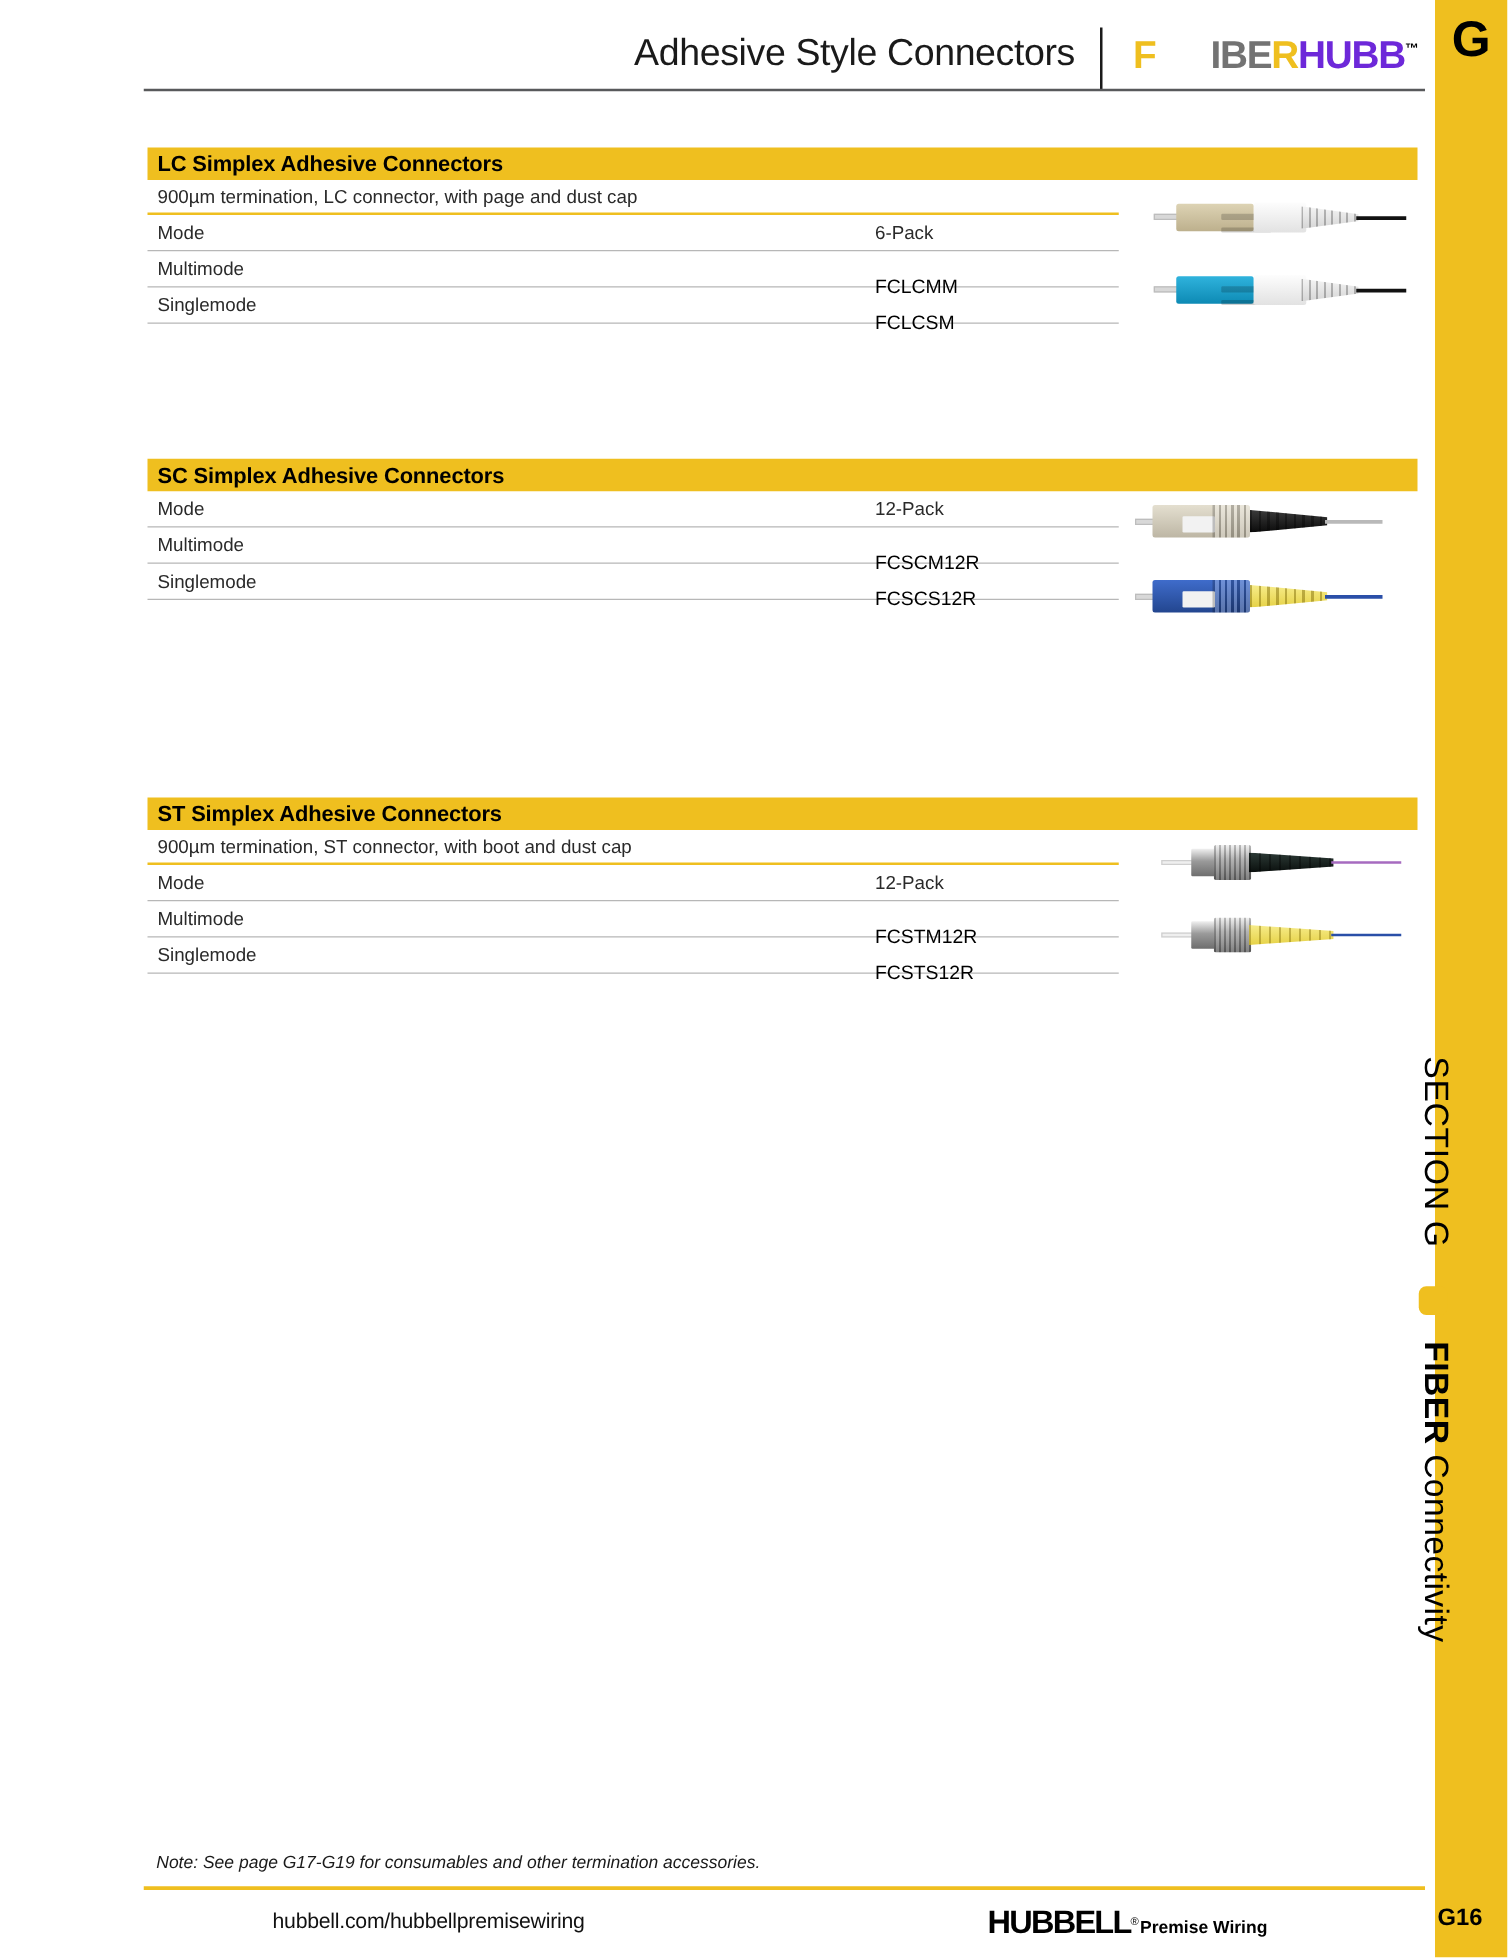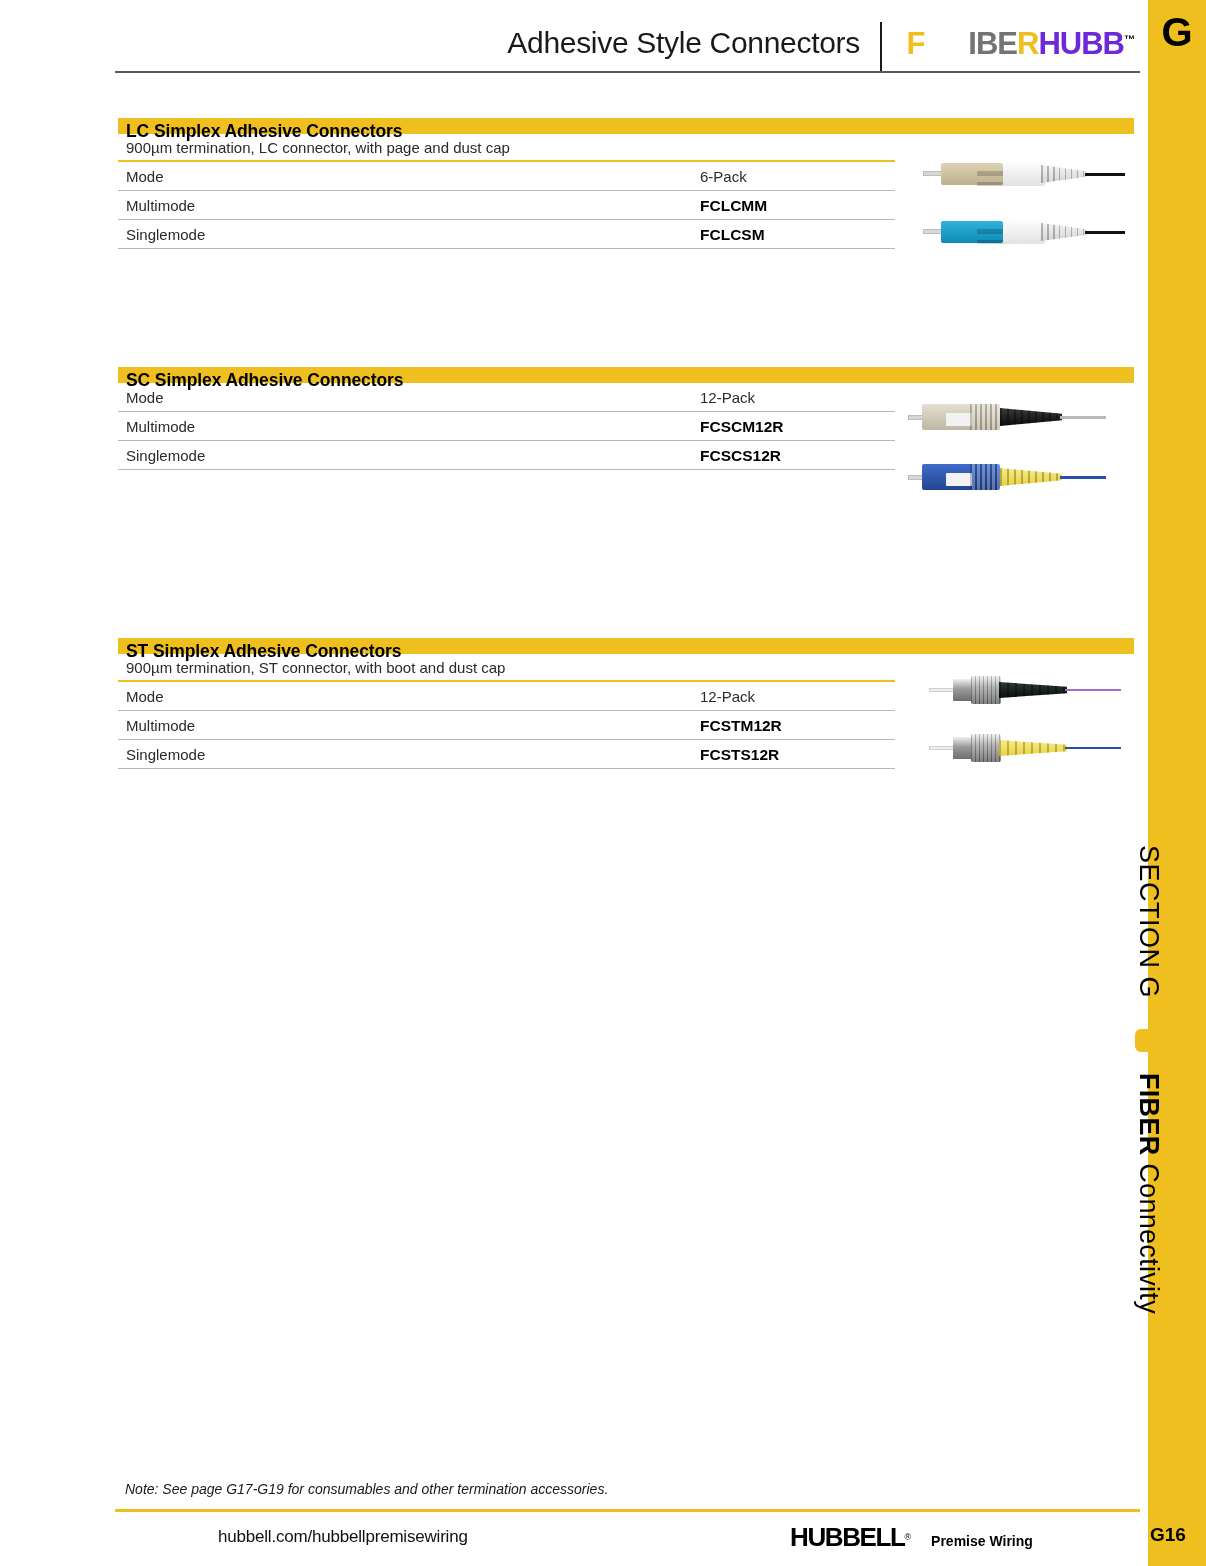--- a/index.html
+++ b/index.html
@@ -130,21 +130,21 @@
   }
 
   
   .block {
     position: absolute;
     left: 118px;
     width: 1016px;
   }
   .block-title {
     width: 1016px;
-    height: 16px;
+    height: 26px;
     background: #EFBF1F;
     color: #000;
     font-size: 17.5px;
     font-weight: bold;
     line-height: 27px;
     padding-left: 8px;
     letter-spacing: -0.1px;
   }
   .block-desc {
     width: 777px;
@@ -170,21 +170,21 @@
     position: absolute;
     left: 8px;
     top: 0;
   }
   .prow .c2 {
     position: absolute;
     left: 582px;
     top: 0;
   }
   .prow.head .c2 { font-weight: normal; }
-  .prow.data .c2 { font-weight: bold; color: #000; font-size: 15.5px; }
+  .prow.data .c2 { font-weight: normal; color: #000; font-size: 15.5px; margin-top: 14px; }
 
   
   .conn-area {
     position: absolute;
     left: 805px;
     top: 28px;
     width: 210px;
     height: 120px;
   }
   .conn {
@@ -359,21 +359,21 @@
   }
   .footer-logo .reg {
     font-size: 9px;
     vertical-align: super;
     color: #000;
   }
   .footer-logo .pw {
     font-size: 14px;
     font-weight: bold;
     color: #000;
-    margin-left: 20px;
+    margin-left: 1px;
     font-family: "Liberation Sans Narrow", "Liberation Sans", sans-serif;
   }
   .page-num {
     position: absolute;
     left: 1150px;
     top: 1524px;
     font-size: 19px;
     font-weight: bold;
     color: #000;
   }

